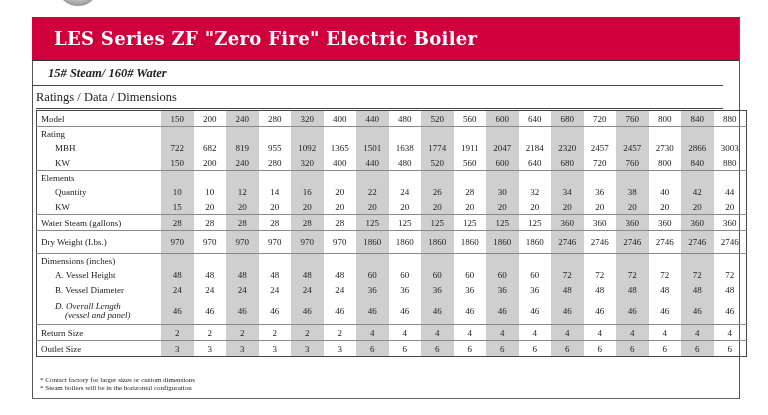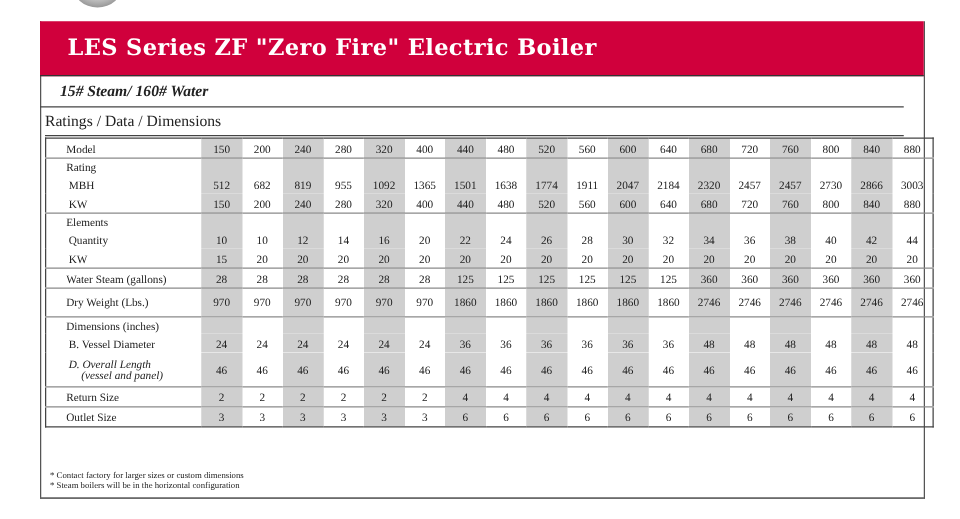--- a/index.html
+++ b/index.html
@@ -36,21 +36,21 @@
   .rule2 { position: absolute; left: 36px; top: 108px; width: 687px; height: 1px; background: #444; }
 
   table.specs {
     position: absolute; left: 36px; top: 110px; border-collapse: collapse;
     border: 1px solid #444; font-size: 9px; table-layout: fixed;
   }
   table.specs td {
     padding: 0; height: 15px; text-align: center; vertical-align: middle;
     white-space: nowrap; overflow: hidden;
   }
-  table.specs td.lbl { text-align: left; padding-left: 16px; width: 106px; }
+  table.specs td.lbl { text-align: left; padding-left: 4px; width: 106px; }
   table.specs td.lbl.ind { padding-left: 18px; }
   table.specs td.d { width: 32.5px; }
   table.specs td.g { background: #cfcfcf; }
   table.specs tr.sep td { border-top: 1px solid #8a8a8a; }
   table.specs tr.tall td { height: 22px; margin-top: 40px; }
   table.specs tr.tall2 td { height: 27px; }
   table.specs tr.sublbl td { height: 13px; margin-left: 16px; }
   .two-line { line-height: 9px; display: inline-block; font-style: italic; }
   .two-line .l2 { padding-left: 10px; display: block; }
 
@@ -111,21 +111,21 @@
         <td class="d"></td>
         <td class="d g"></td>
         <td class="d"></td>
         <td class="d g"></td>
         <td class="d"></td>
         <td class="d g"></td>
         <td class="d"></td>
       </tr>
       <tr>
         <td class="lbl ind">MBH</td>
-        <td class="d g">512</td>
+        <td class="d g">722</td>
         <td class="d">682</td>
         <td class="d g">819</td>
         <td class="d">955</td>
         <td class="d g">1092</td>
         <td class="d">1365</td>
         <td class="d g">1501</td>
         <td class="d">1638</td>
         <td class="d g">1774</td>
         <td class="d">1911</td>
         <td class="d g">2047</td>
@@ -278,20 +278,41 @@
         <td class="d g"></td>
         <td class="d"></td>
         <td class="d g"></td>
         <td class="d"></td>
         <td class="d g"></td>
         <td class="d"></td>
         <td class="d g"></td>
         <td class="d"></td>
       </tr>
       <tr>
+        <td class="lbl ind">A. Vessel Height</td>
+        <td class="d g">48</td>
+        <td class="d">48</td>
+        <td class="d g">48</td>
+        <td class="d">48</td>
+        <td class="d g">48</td>
+        <td class="d">48</td>
+        <td class="d g">60</td>
+        <td class="d">60</td>
+        <td class="d g">60</td>
+        <td class="d">60</td>
+        <td class="d g">60</td>
+        <td class="d">60</td>
+        <td class="d g">72</td>
+        <td class="d">72</td>
+        <td class="d g">72</td>
+        <td class="d">72</td>
+        <td class="d g">72</td>
+        <td class="d">72</td>
+      </tr>
+      <tr>
         <td class="lbl ind">B. Vessel Diameter</td>
         <td class="d g">24</td>
         <td class="d">24</td>
         <td class="d g">24</td>
         <td class="d">24</td>
         <td class="d g">24</td>
         <td class="d">24</td>
         <td class="d g">36</td>
         <td class="d">36</td>
         <td class="d g">36</td>

